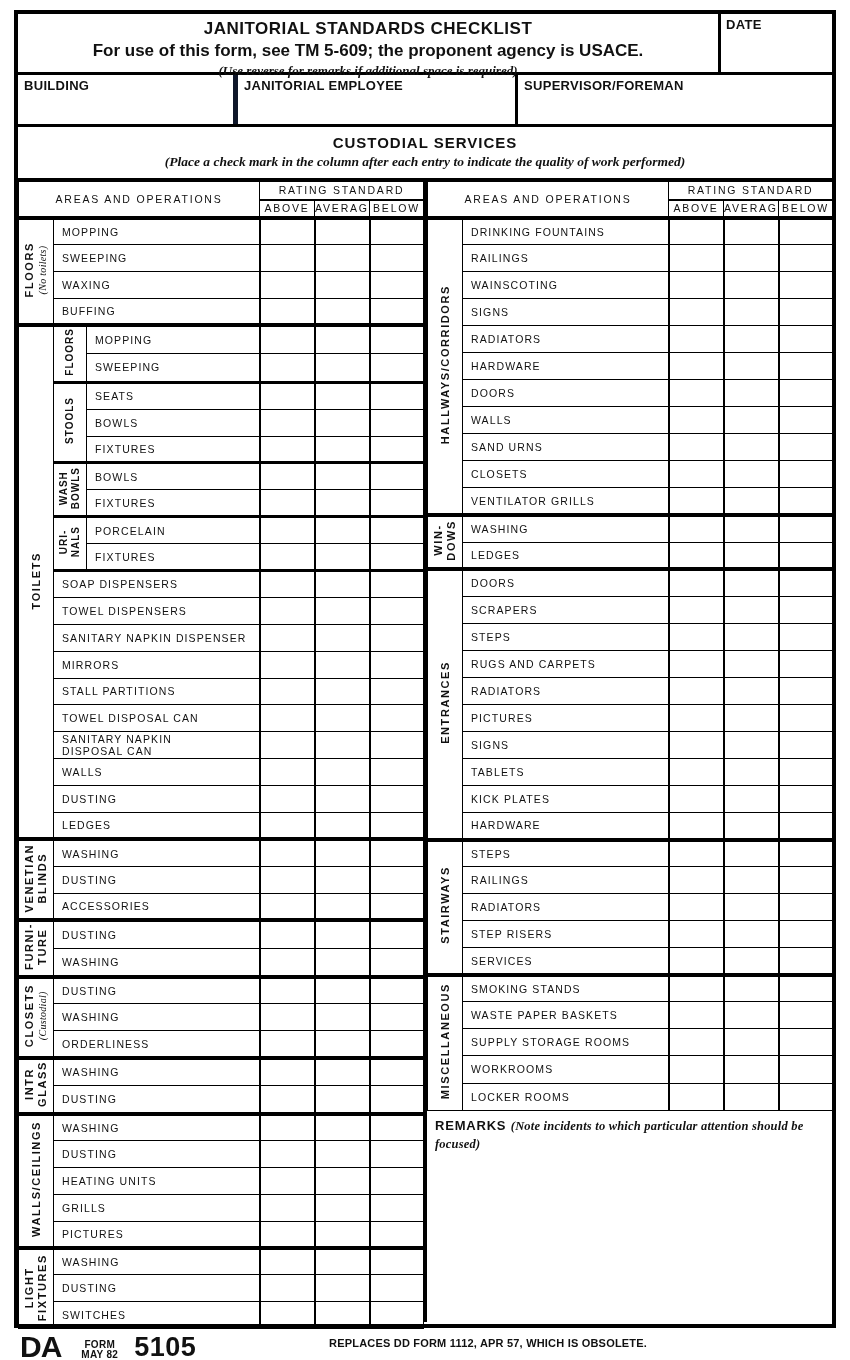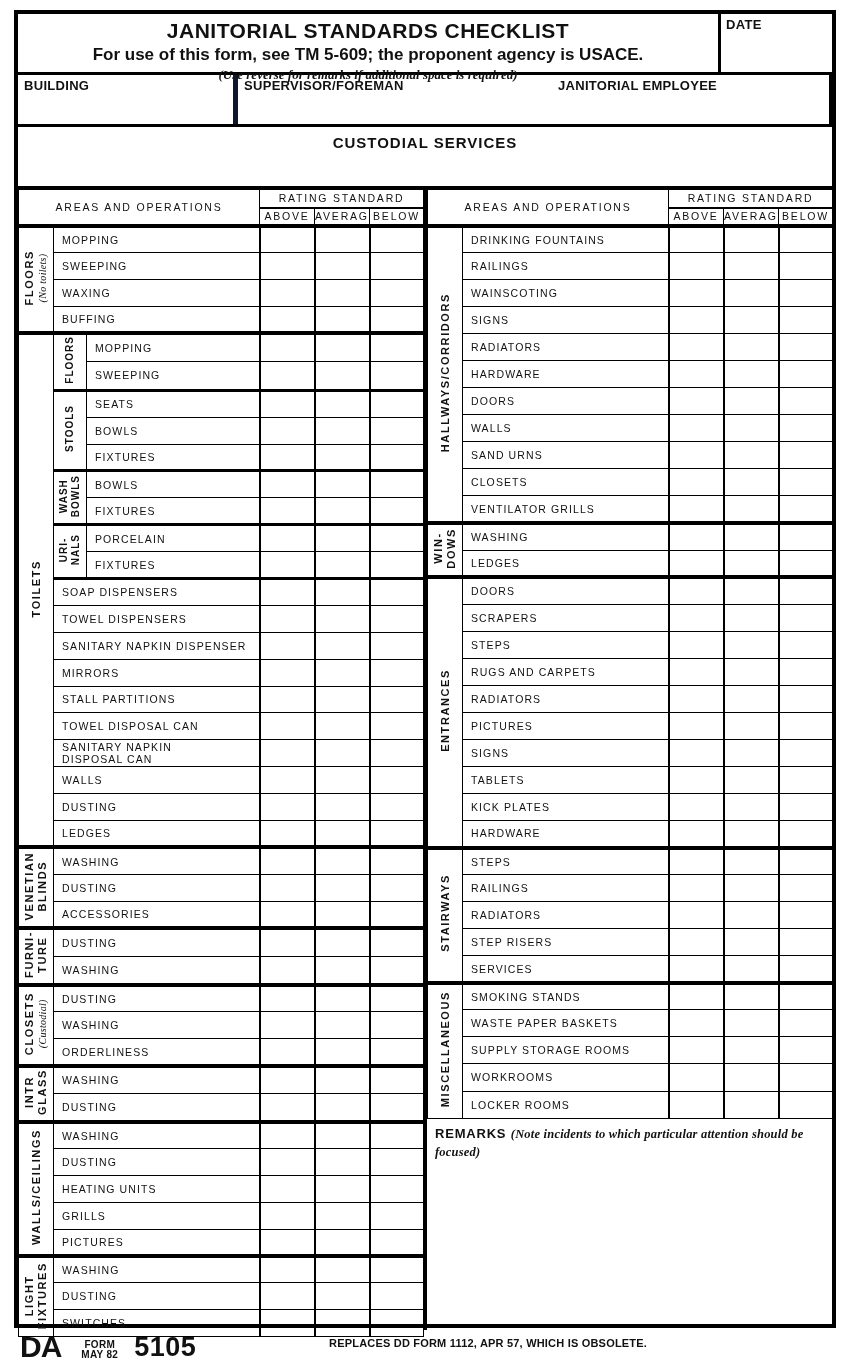--- a/index.html
+++ b/index.html
@@ -4,33 +4,33 @@
 <style>
   * { box-sizing: border-box; margin: 0; padding: 0; }
   html, body { width: 850px; height: 1360px; background: #fff; font-family: "Liberation Sans", sans-serif; color: #111; }
   .sheet {
     position: absolute; left: 14px; top: 10px; width: 822px; height: 1318px;
     border: 4px solid #000; background: #fff;
   }
   
   .top-header { display: flex; height: 61px; border-bottom: 3px solid #000; }
   .hmain { flex: 1; text-align: center; padding-top: 5px; }
-  .form-title { font-size: 21px; font-weight: bold; letter-spacing: .5px; }
+  .form-title { font-size: 17px; font-weight: bold; letter-spacing: .5px; }
   .form-subtitle { font-size: 17px; font-weight: bold; margin-top: 2px; }
   .form-note { font-family: "Liberation Serif", serif; font-style: italic; font-weight: bold; font-size: 13px; margin-top: 2px; }
   .date-box { width: 114px; border-left: 3px solid #000; padding: 3px 5px; }
   .box-label { font-size: 13px; font-weight: bold; letter-spacing: .3px; }
   
   .fields { display: flex; height: 52px; border-bottom: 3px solid #000; }
   .field { padding: 3px 6px; }
   .f-building { width: 220px; border-right: 5px solid #0f172a; }
   .f-employee { width: 280px; border-right: 3px solid #000; }
   .f-supervisor { flex: 1; }
   
-  .services { height: 62px; border-bottom: 3px solid #000; text-align: center; padding-top: 7px; }
+  .services { height: 54px; border-bottom: 3px solid #000; text-align: center; padding-top: 7px; }
   .services-title { font-size: 15px; font-weight: bold; letter-spacing: 1px; }
   .services-note { font-family: "Liberation Serif", serif; font-style: italic; font-weight: bold; font-size: 13.5px; margin-top: 3px; }
   
   .main { display: flex; height: 1141px; }
   .side-left { width: 405px; }
   .side-right { width: 409px; border-left: 4px solid #000; display: flex; flex-direction: column; }
   table { border-collapse: collapse; table-layout: fixed; width: 405px; }
   .tableL { height: 100%; }
   td { border: 1.5px solid #000; overflow: hidden; }
   thead td { text-align: center; vertical-align: middle; font-size: 10.5px; letter-spacing: 1.8px; }
@@ -77,32 +77,33 @@
       <div class="box-label">DATE</div>
       <div class="fill-area"></div>
     </div>
   </div>
 
   <div class="fields">
     <div class="field f-building">
       <div class="box-label">BUILDING</div>
       <div class="fill-area"></div>
     </div>
+    <div class="field f-employee">
+      <div class="box-label">JANITORIAL EMPLOYEE</div>
+      <div class="fill-area"></div>
+    </div>
     <div class="field f-supervisor">
       <div class="box-label">SUPERVISOR/FOREMAN</div>
       <div class="fill-area"></div>
     </div>
-    <div class="field f-employee">
-      <div class="box-label">JANITORIAL EMPLOYEE</div>
-      <div class="fill-area"></div>
-    </div>
   </div>
 
   <div class="services">
     <div class="services-title">CUSTODIAL SERVICES</div>
+    <div class="services-note">(Place a check mark in the column after each entry to indicate the quality of work performed)</div>
   </div>
 
   <div class="main">
 
     <div class="side-left">
       <table class="tableL">
         <colgroup>
           <col style="width:35px">
             <col style="width:33px">
             <col style="width:173px">

